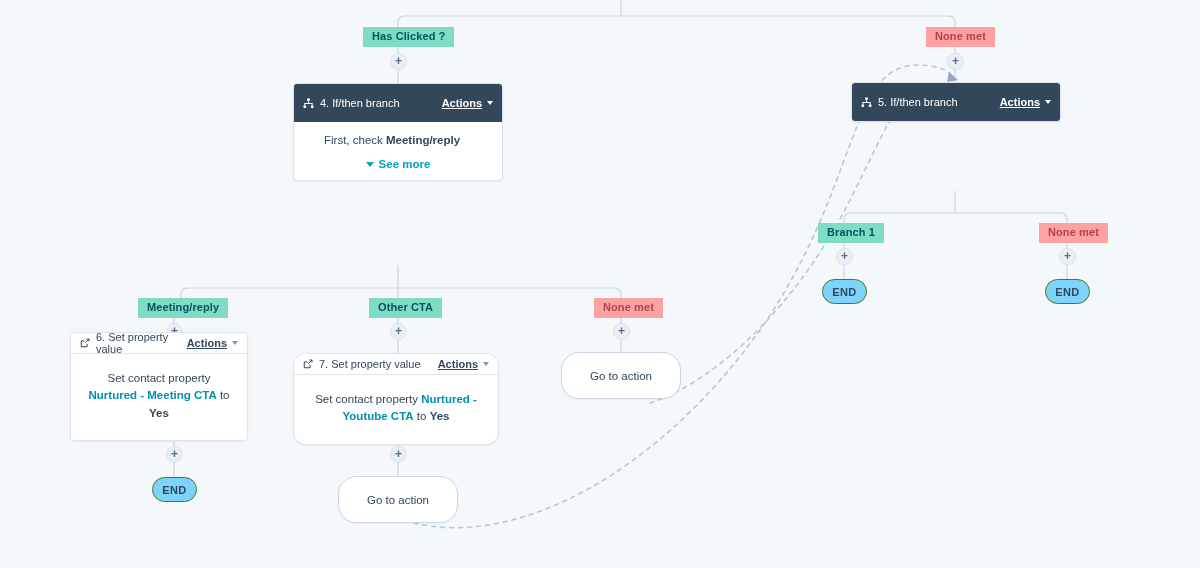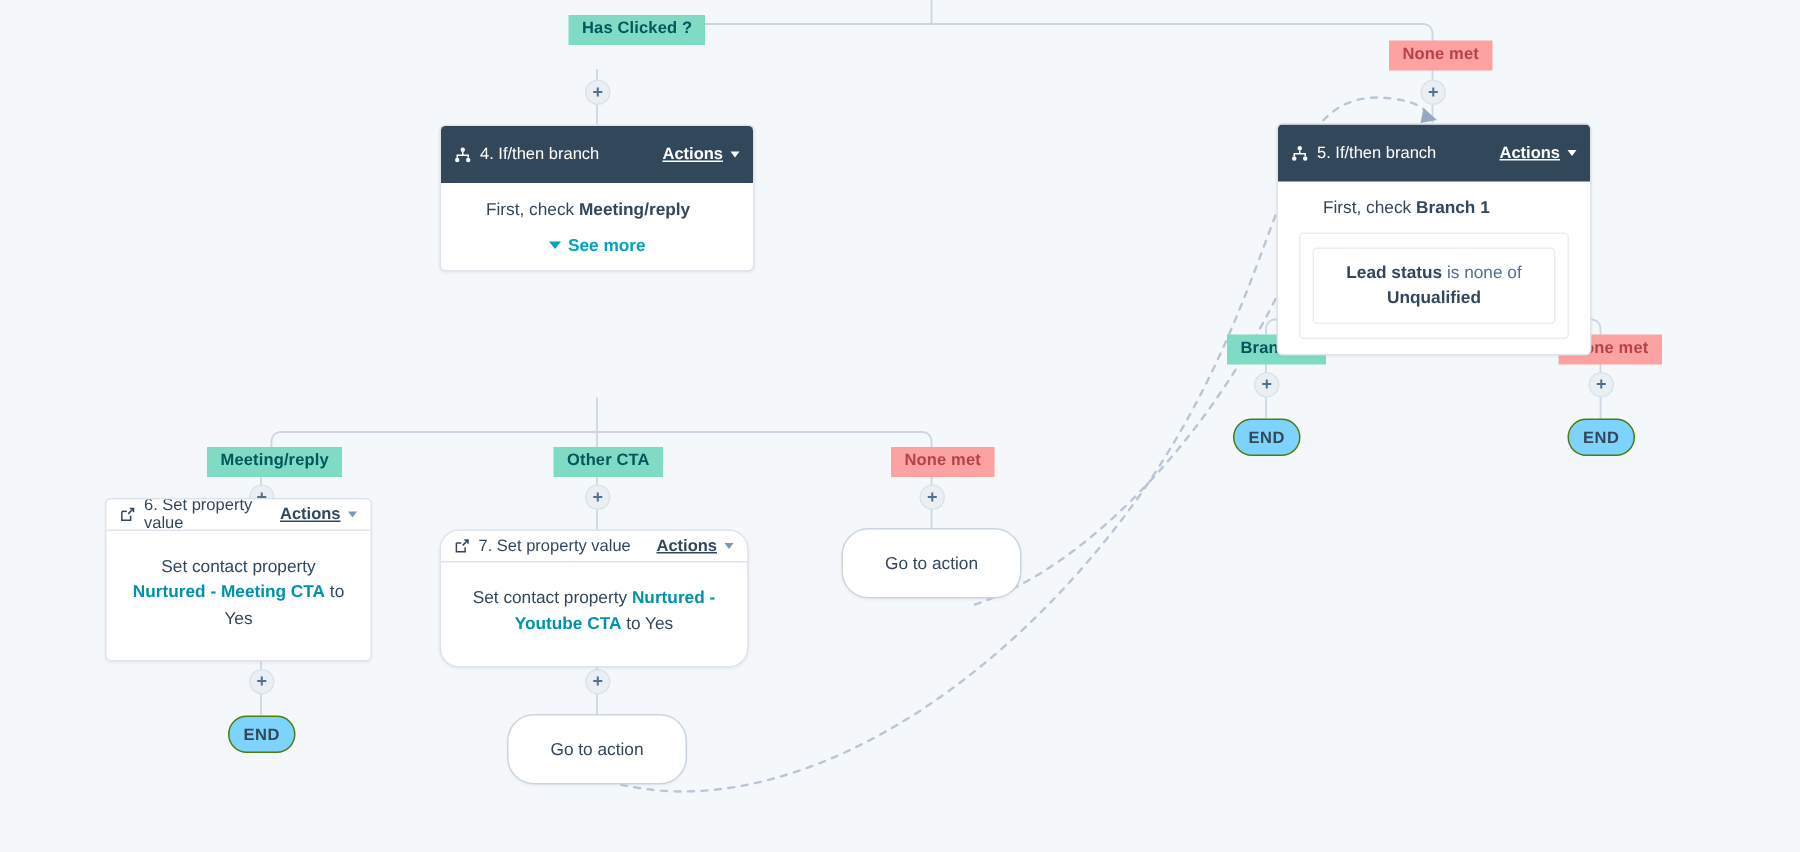--- a/index.html
+++ b/index.html
@@ -103,21 +103,21 @@
     border-top: 5px solid #00a4bd;
     vertical-align: 1px;
   }
 
   .setprop-body {
     padding: 16px 14px 18px;
     text-align: center;
     font-size: 11.5px; color: #33475b; line-height: 1.5;
   }
   .setprop-body .link { color: #0091ae; font-weight: bold; }
-  .setprop-body b { font-weight: normal; }
+  .setprop-body b { font-weight: bold; }
 
   
   .goto {
     position: absolute;
     background: #fff;
     border: 1px solid #cbd6e2;
     border-radius: 18px;
     display: flex; align-items: center; justify-content: center;
     font-size: 11.5px; color: #33475b;
     box-shadow: 0 1px 2px rgba(65,85,107,.06);
@@ -183,21 +183,21 @@
 
     <g fill="none" stroke="#b8c6d6" stroke-width="1.6" stroke-dasharray="4 5" stroke-linecap="round">
       <path d="M414,523 C520,548 660,470 760,330 C830,230 845,140 872,95"></path>
       <path d="M650,403 C720,380 800,300 850,200 C885,130 898,100 912,86"></path>
       <path d="M872,95 C885,70 905,62 930,66 C944,68 950,72 953,78"></path>
     </g>
 
     <path d="M949,72 L958,80 L947,82 Z" fill="#96a8bd" stroke="none"></path>
   </svg>
 
-  <div class="pill green" style="left:363px; top:10px;margin-left:16px;">Has Clicked ?</div>
+  <div class="pill green" style="left:363px; top:27px;">Has Clicked ?</div>
   <div class="pill red" style="left:926px; top:27px;">None met</div>
 
   <div class="pill green" style="left:138px; top:298px;">Meeting/reply</div>
   <div class="pill green" style="left:369px; top:298px;">Other CTA</div>
   <div class="pill red" style="left:594px; top:298px;">None met</div>
 
   <div class="pill green" style="left:818px; top:223px;">Branch 1</div>
   <div class="pill red" style="left:1039px; top:223px;">None met</div>
 
   <div class="plus" style="left:390px; top:53px;">+</div>
@@ -241,30 +241,20 @@
           <circle cx="6" cy="2" r="1.6" fill="#fff"></circle>
           <circle cx="2" cy="9.5" r="1.6" fill="#fff"></circle>
           <circle cx="10" cy="9.5" r="1.6" fill="#fff"></circle>
           <path d="M6 3.6 L6 6 M2 7.9 L2 6 L10 6 L10 7.9" stroke="#fff" stroke-width="1.1" fill="none"></path>
         </svg>
       </span>
       <span class="htitle">5. If/then branch</span>
       <span class="actions">Actions</span>
       <span class="caret"></span>
     </div>
-    <div class="card-body">
-      <div class="first-check">
-        <span>First, check </span><b>Branch 1</b>
-      </div>
-      <div class="criteria">
-        <div class="criteria-inner">
-          <b>Lead status</b><span class="norm"> is none of </span><b>Unqualified</b>
-        </div>
-      </div>
-    </div>
   </div>
 
   <div class="card" style="left:70px; top:332px; width:178px;">
     <div class="card-header" style="background:#fff; color:#33475b; border-bottom:1px solid #dfe3eb; height:21px;">
       <span class="hicon">
         <svg width="10" height="10" viewBox="0 0 12 12">
           <path d="M1.5 3.5 L1.5 10.5 L8.5 10.5 L8.5 7" stroke="#33475b" stroke-width="1.2" fill="none"></path>
           <path d="M5.5 3.5 L1.5 3.5" stroke="#33475b" stroke-width="1.2" fill="none"></path>
           <path d="M6.5 5.5 L10.8 1.2 M7.8 1.2 L10.8 1.2 L10.8 4.2" stroke="#33475b" stroke-width="1.2" fill="none"></path>
         </svg>

